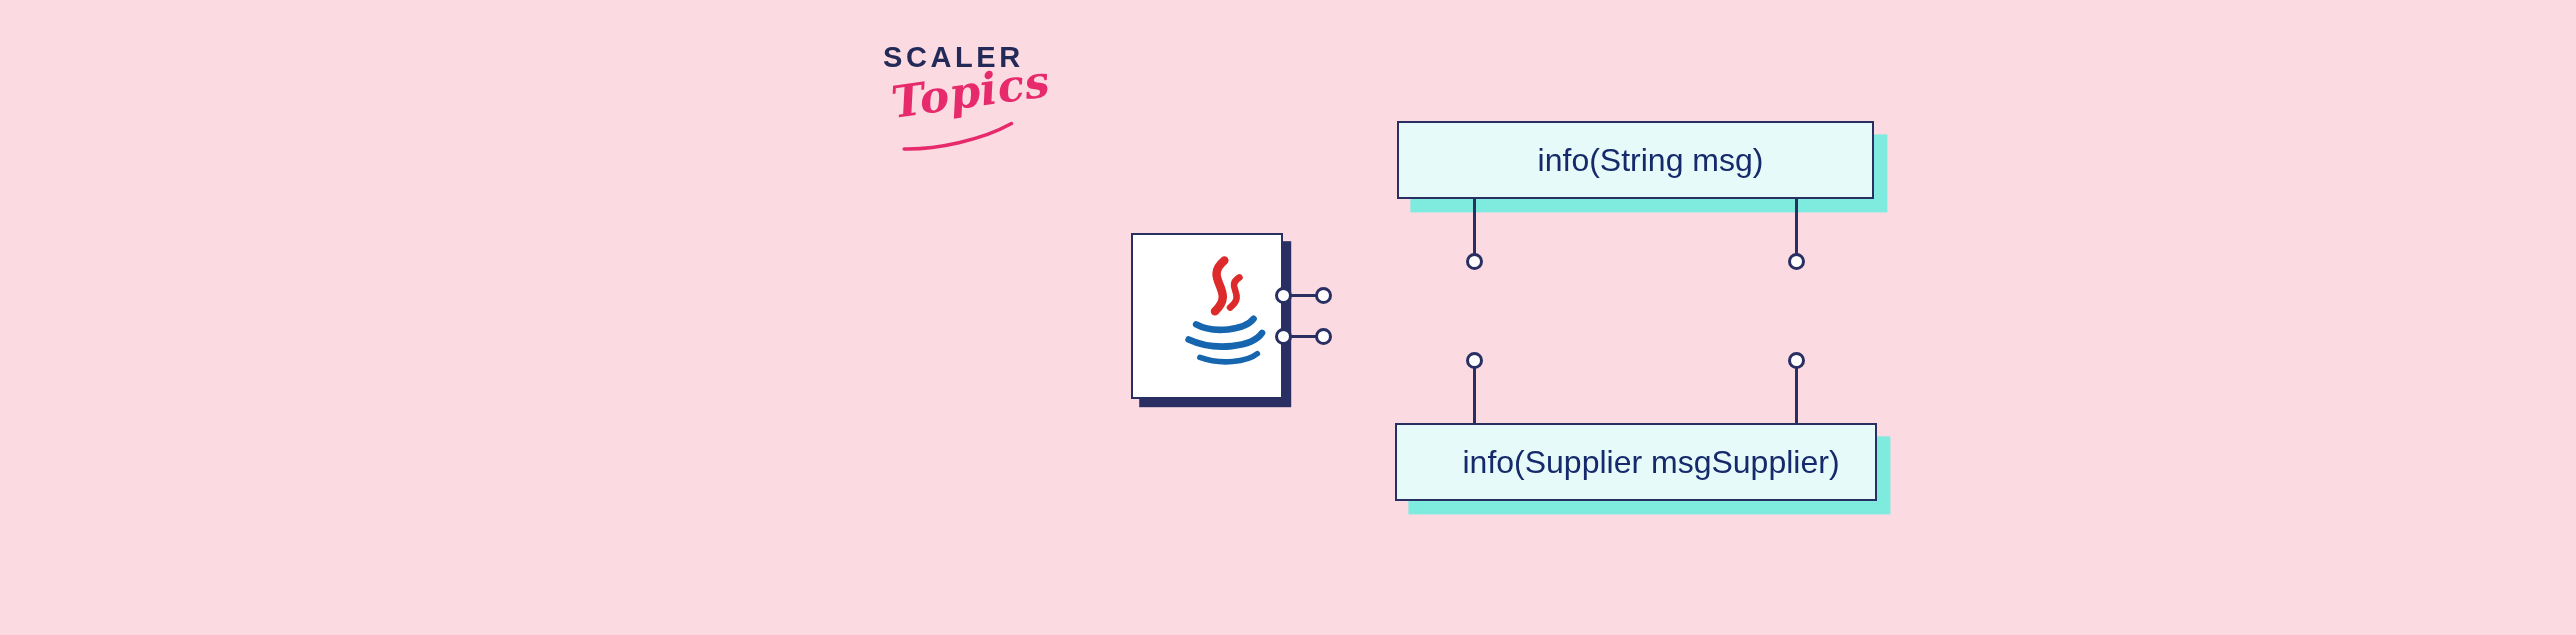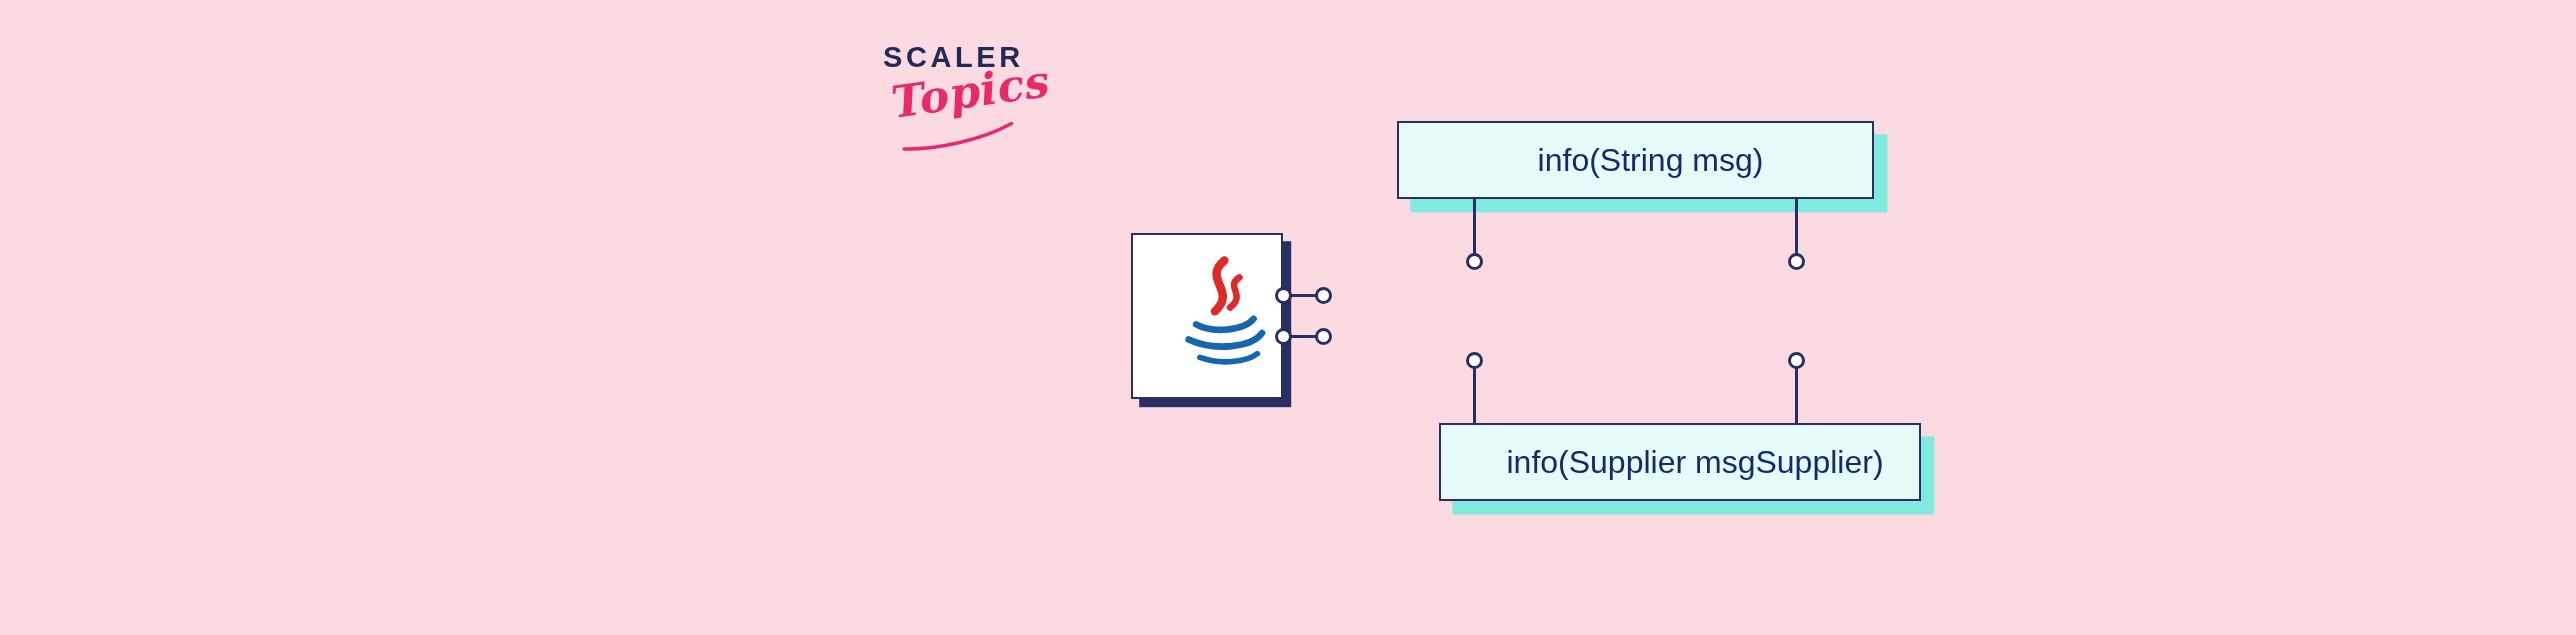--- a/index.html
+++ b/index.html
@@ -86,21 +86,21 @@
     font-size:43px;
     font-weight:700;
     color:var(--text-navy);
   }
   .method-box{
     background:var(--cyan-fill);
     border-width:2.1px;
     box-shadow:13.4px 13.4px 0 var(--cyan-shadow);
   }
   .method-top{ left:1397px; top:121px; width:477px; height:78px; }
-  .method-bottom{ left:1395px; top:423px; width:482px; height:78px;margin-left:44px; }
+  .method-bottom{ left:1395px; top:423px; width:482px; height:78px; }
   .method-label{
     font-size:32px;
     font-weight:400;
     color:var(--text-navy);
   }
 
   
   .vline{ position:absolute; width:3.1px; background:var(--navy); }
   .hline{ position:absolute; height:3.1px; background:var(--navy); }
   .vl-top-left{ left:1473px; top:199px; height:62px; }

